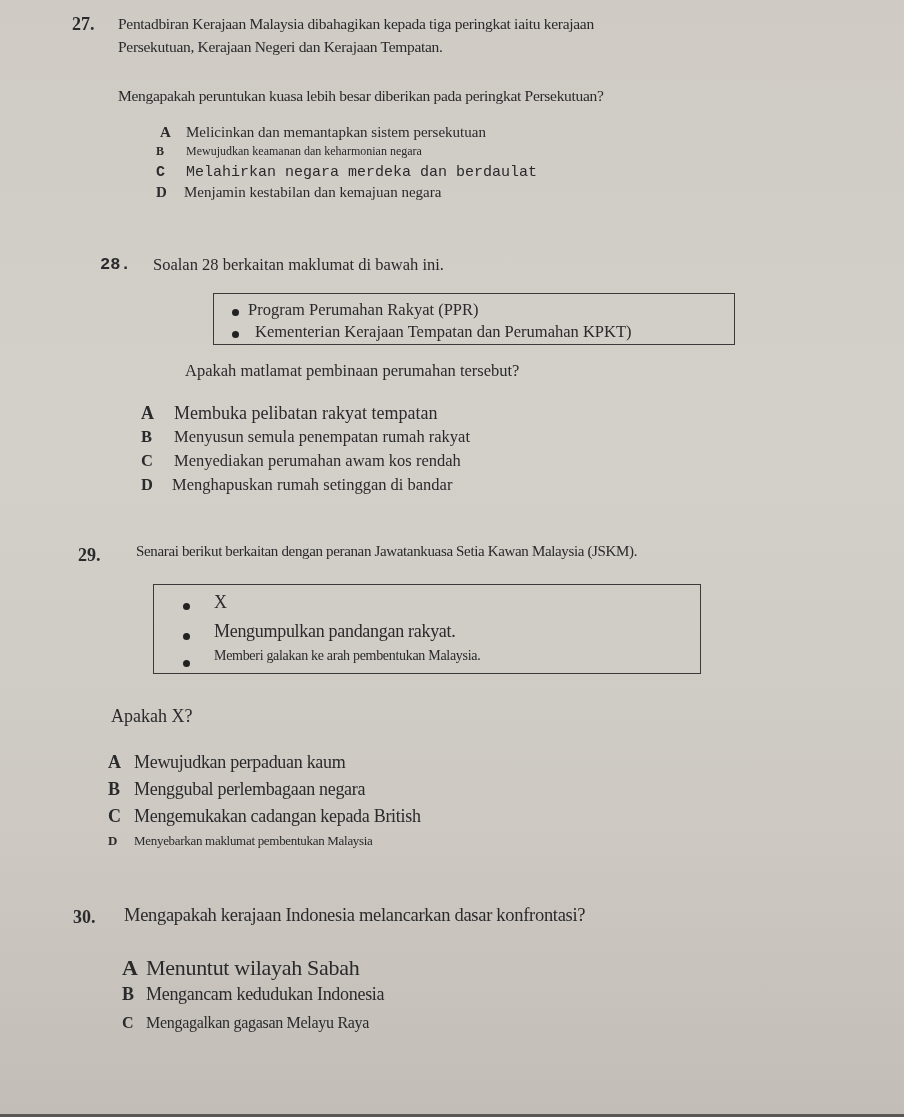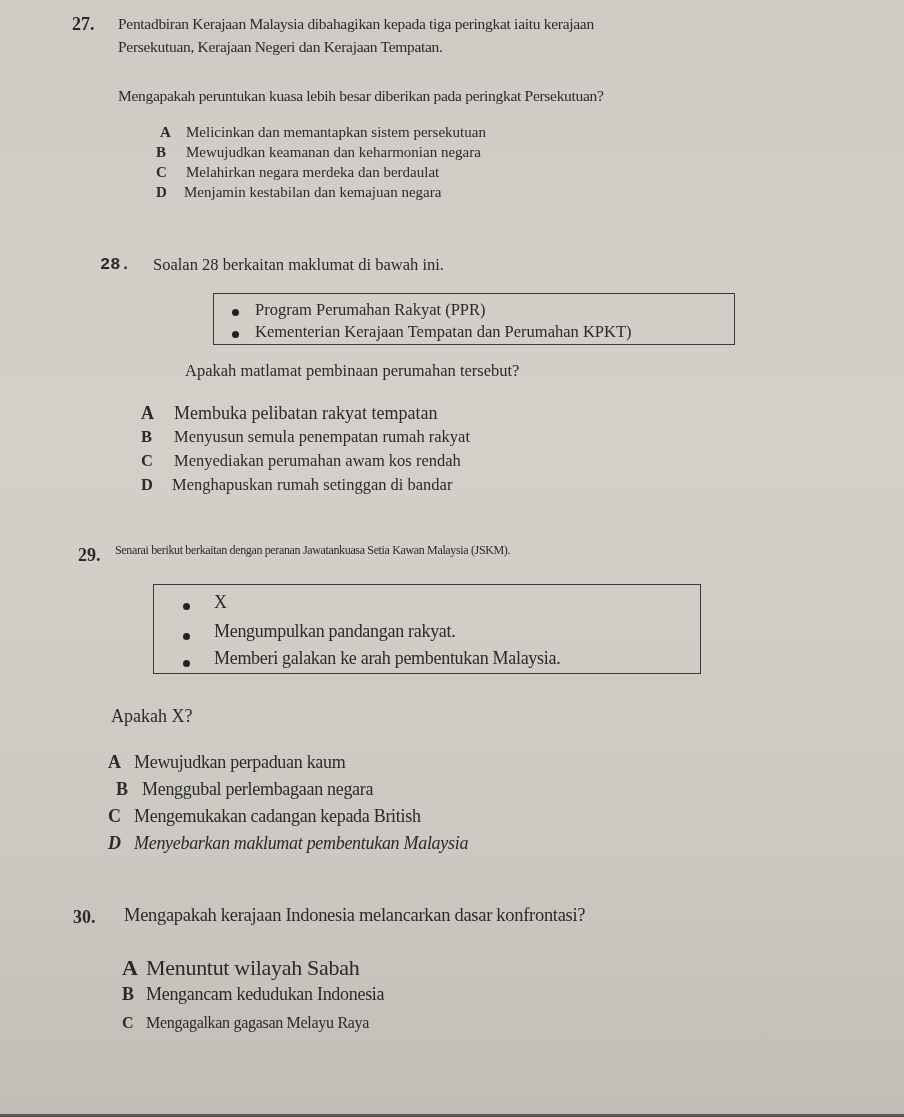--- a/index.html
+++ b/index.html
@@ -21,38 +21,38 @@
 
 <div>
   <div class="abs qnum" style="left:72px;top:14px;font-size:18px;">27.</div>
   <div class="abs" style="left:118px;top:15px;font-size:15.5px;letter-spacing:-0.3px;">Pentadbiran Kerajaan Malaysia dibahagikan kepada tiga peringkat iaitu kerajaan</div>
   <div class="abs" style="left:118px;top:38px;font-size:15.5px;letter-spacing:-0.3px;">Persekutuan, Kerajaan Negeri dan Kerajaan Tempatan.</div>
   <div class="abs" style="left:118px;top:87px;font-size:15.5px;letter-spacing:-0.3px;">Mengapakah peruntukan kuasa lebih besar diberikan pada peringkat Persekutuan?</div>
 
   <div class="abs" style="left:160px;top:124px;font-size:15px;">
     <span class="opt-letter" style="width:26px;">A</span><span>Melicinkan dan memantapkan sistem persekutuan</span>
   </div>
-  <div class="abs" style="left:156px;top:144px;font-size:15px;font-family:Liberation Serif, serif;">
+  <div class="abs" style="left:156px;top:144px;font-size:12px;font-family:Liberation Serif, serif;">
     <span class="opt-letter" style="width:30px;">B</span><span>Mewujudkan keamanan dan keharmonian negara</span>
   </div>
-  <div class="abs" style="left:156px;top:164px;font-size:15px;">
+  <div class="abs" style="left:156px;top:164px;font-size:15px;font-family:Liberation Mono, monospace;">
     <span class="opt-letter" style="width:30px;">C</span><span>Melahirkan negara merdeka dan berdaulat</span>
   </div>
   <div class="abs" style="left:156px;top:184px;font-size:15px;">
     <span class="opt-letter" style="width:28px;">D</span><span>Menjamin kestabilan dan kemajuan negara</span>
   </div>
 </div>
 
 <div>
   <div class="abs qnum" style="left:100px;top:255px;font-size:17px;font-family:Liberation Mono, monospace;">28.</div>
   <div class="abs" style="left:153px;top:255px;font-size:16.5px;">Soalan 28 berkaitan maklumat di bawah ini.</div>
 
   <div class="box" style="left:213px;top:293px;width:520px;height:50px;"></div>
   <span class="bullet" style="left:232px;top:309px;"></span>
-  <div class="abs" style="left:255px;top:300px;font-size:16.5px;">Program Perumahan Rakyat (PPR)</div>
+  <div class="abs" style="left:248px;top:300px;font-size:16.5px;">Program Perumahan Rakyat (PPR)</div>
   <span class="bullet" style="left:232px;top:331px;"></span>
   <div class="abs" style="left:255px;top:322px;font-size:16.5px;">Kementerian Kerajaan Tempatan dan Perumahan KPKT)</div>
 
   <div class="abs" style="left:144px;top:361px;font-size:16.5px;margin-left:41px;">Apakah matlamat pembinaan perumahan tersebut?</div>
 
   <div class="abs" style="left:141px;top:403px;font-size:18px;">
     <span class="opt-letter" style="width:33px;">A</span><span>Membuka pelibatan rakyat tempatan</span>
   </div>
   <div class="abs" style="left:141px;top:427px;font-size:16.5px;">
     <span class="opt-letter" style="width:33px;">B</span><span>Menyusun semula penempatan rumah rakyat</span>
@@ -60,42 +60,42 @@
   <div class="abs" style="left:141px;top:451px;font-size:16.5px;">
     <span class="opt-letter" style="width:33px;">C</span><span>Menyediakan perumahan awam kos rendah</span>
   </div>
   <div class="abs" style="left:141px;top:475px;font-size:16.5px;">
     <span class="opt-letter" style="width:31px;">D</span><span>Menghapuskan rumah setinggan di bandar</span>
   </div>
 </div>
 
 <div>
   <div class="abs qnum" style="left:78px;top:545px;font-size:18px;">29.</div>
-  <div class="abs" style="left:115px;top:543px;font-size:12px;letter-spacing:-0.35px;">Senarai berikut berkaitan dengan peranan Jawatankuasa Setia Kawan Malaysia (JSKM).</div>
+  <div class="abs" style="left:136px;top:543px;font-size:15px;letter-spacing:-0.35px;">Senarai berikut berkaitan dengan peranan Jawatankuasa Setia Kawan Malaysia (JSKM).</div>
 
   <div class="box" style="left:153px;top:584px;width:546px;height:88px;"></div>
   <span class="bullet" style="left:183px;top:603px;"></span>
   <div class="abs" style="left:214px;top:592px;font-size:18px;">X</div>
   <span class="bullet" style="left:183px;top:633px;"></span>
   <div class="abs" style="left:214px;top:621px;font-size:18px;letter-spacing:-0.3px;">Mengumpulkan pandangan rakyat.</div>
   <span class="bullet" style="left:183px;top:660px;"></span>
-  <div class="abs" style="left:214px;top:648px;font-size:18px;letter-spacing:-0.3px;">Memberi galakan ke arah pembentukan Malaysia.</div>
+  <div class="abs" style="left:214px;top:648px;font-size:14px;letter-spacing:-0.3px;">Memberi galakan ke arah pembentukan Malaysia.</div>
 
   <div class="abs" style="left:111px;top:706px;font-size:18px;">Apakah X?</div>
 
   <div class="abs" style="left:108px;top:752px;font-size:18px;letter-spacing:-0.3px;">
     <span class="opt-letter" style="width:26px;">A</span><span>Mewujudkan perpaduan kaum</span>
   </div>
-  <div class="abs" style="left:108px;top:779px;font-size:18px;letter-spacing:-0.3px;margin-left:8px;">
+  <div class="abs" style="left:108px;top:779px;font-size:18px;letter-spacing:-0.3px;">
     <span class="opt-letter" style="width:26px;">B</span><span>Menggubal perlembagaan negara</span>
   </div>
   <div class="abs" style="left:108px;top:806px;font-size:18px;letter-spacing:-0.3px;">
     <span class="opt-letter" style="width:26px;">C</span><span>Mengemukakan cadangan kepada British</span>
   </div>
-  <div class="abs" style="left:108px;top:833px;font-size:18px;letter-spacing:-0.3px;font-style:italic;">
+  <div class="abs" style="left:108px;top:833px;font-size:13px;letter-spacing:-0.3px;">
     <span class="opt-letter" style="width:26px;">D</span><span>Menyebarkan maklumat pembentukan Malaysia</span>
   </div>
 </div>
 
 <div>
   <div class="abs qnum" style="left:73px;top:907px;font-size:18px;">30.</div>
   <div class="abs" style="left:124px;top:905px;font-size:18.5px;letter-spacing:-0.3px;">Mengapakah kerajaan Indonesia melancarkan dasar konfrontasi?</div>
 
   <div class="abs" style="left:122px;top:955px;font-size:22px;letter-spacing:-0.3px;">
     <span class="opt-letter" style="width:24px;">A</span><span>Menuntut wilayah Sabah</span>

